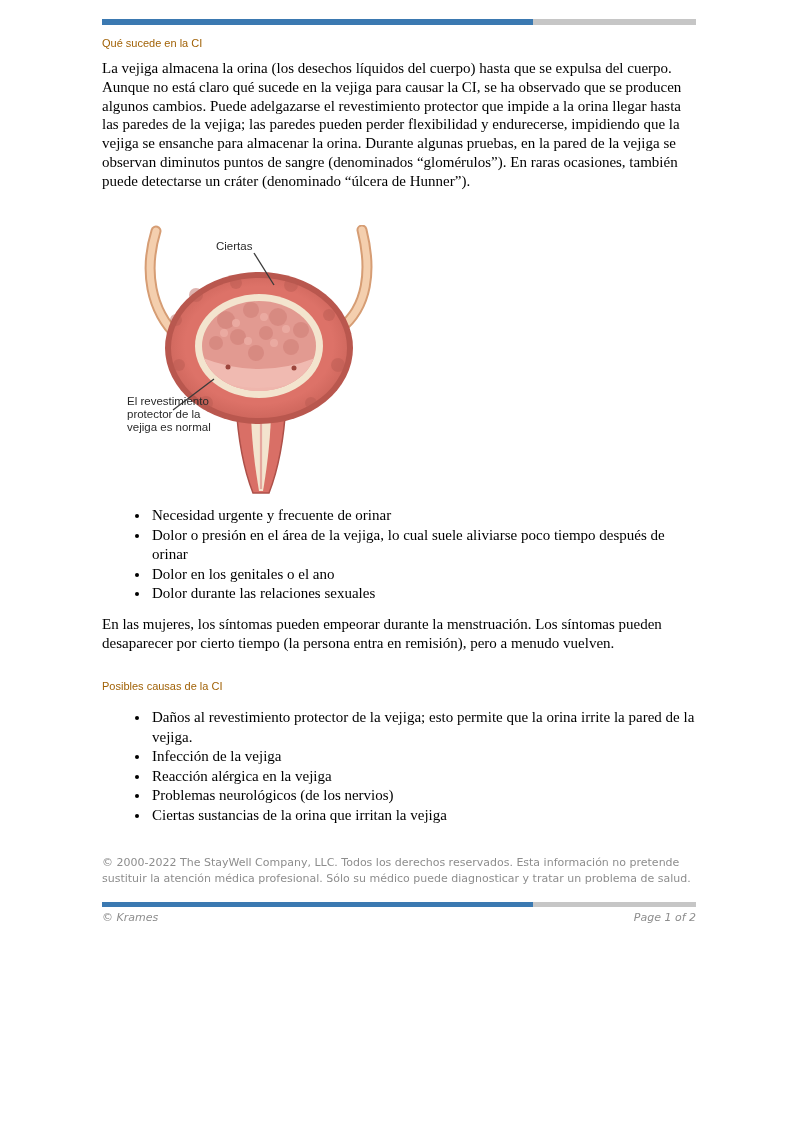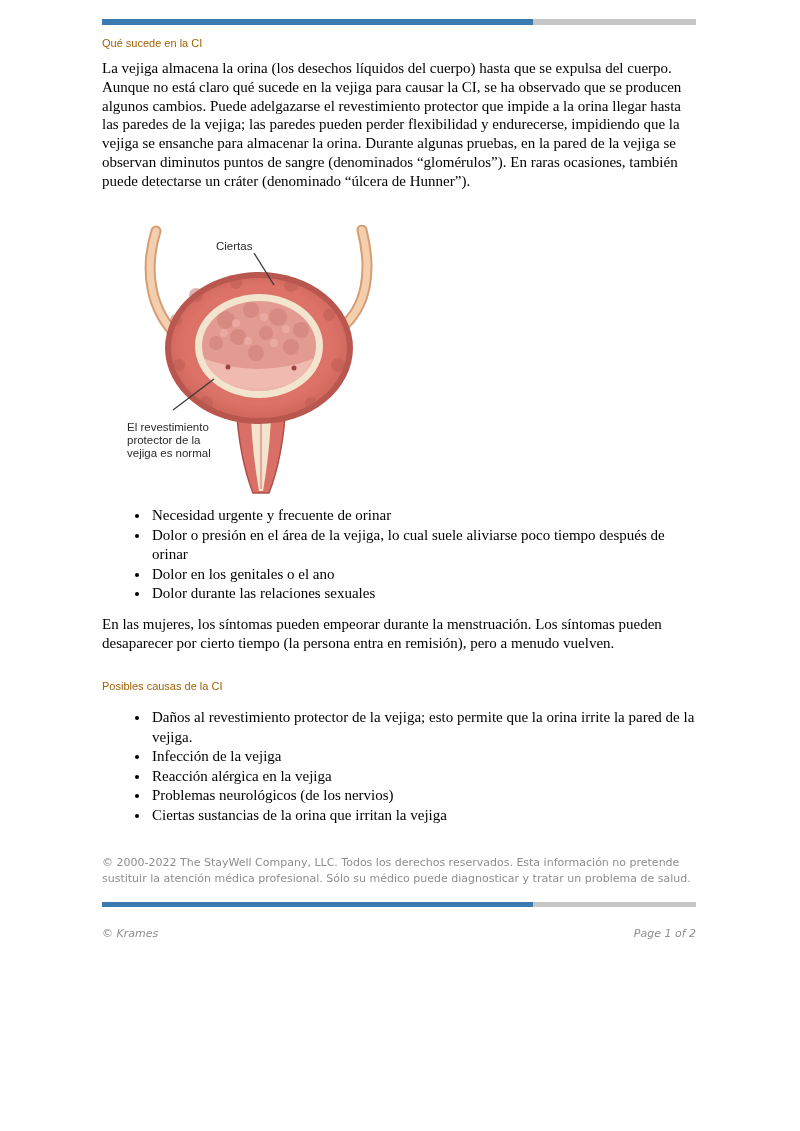--- a/index.html
+++ b/index.html
@@ -71,33 +71,33 @@
   }
   .figure-wrap svg { position: absolute; left: 0; top: 0; }
   .fig-label {
     position: absolute;
     font-family: "Liberation Sans", sans-serif;
     font-size: 11.5px;
     line-height: 13px;
     color: #2a2a2a;
   }
   .fig-label.top-label { left: 100px; top: 15px; }
-  .fig-label.left-label { left: 11px; top: 196px; width: 100px; }
+  .fig-label.left-label { left: 11px; top: 170px; width: 100px; }
 
   
   .disclaimer {
     margin-top: 30px;
     font-family: "DejaVu Sans", sans-serif;
     font-size: 11px;
     line-height: 15.5px;
     color: #8d8d8d;
     width: 594px;
   }
   .footer-row {
-    margin-top: 20px;
+    margin-top: 4px;
     width: 594px;
     display: flex;
     justify-content: space-between;
     font-family: "DejaVu Sans", sans-serif;
     font-style: italic;
     font-size: 11px;
     color: #8d8d8d;
   }
 </style>
 </head>

